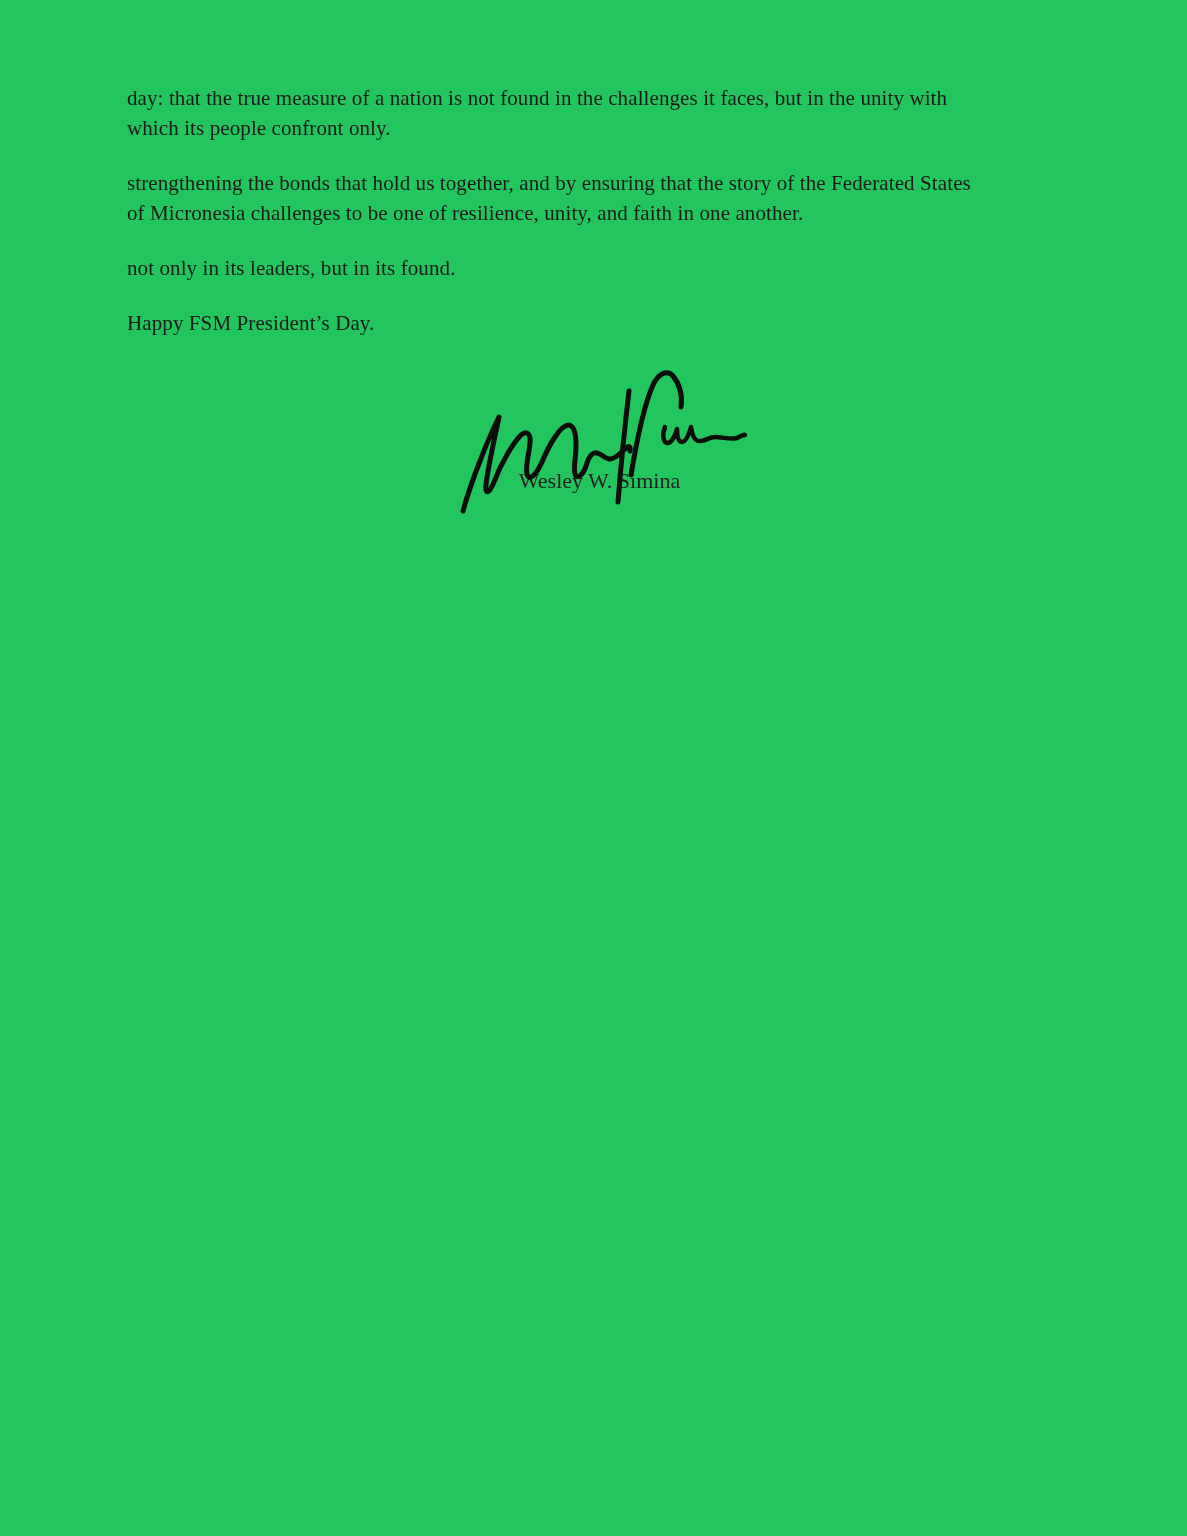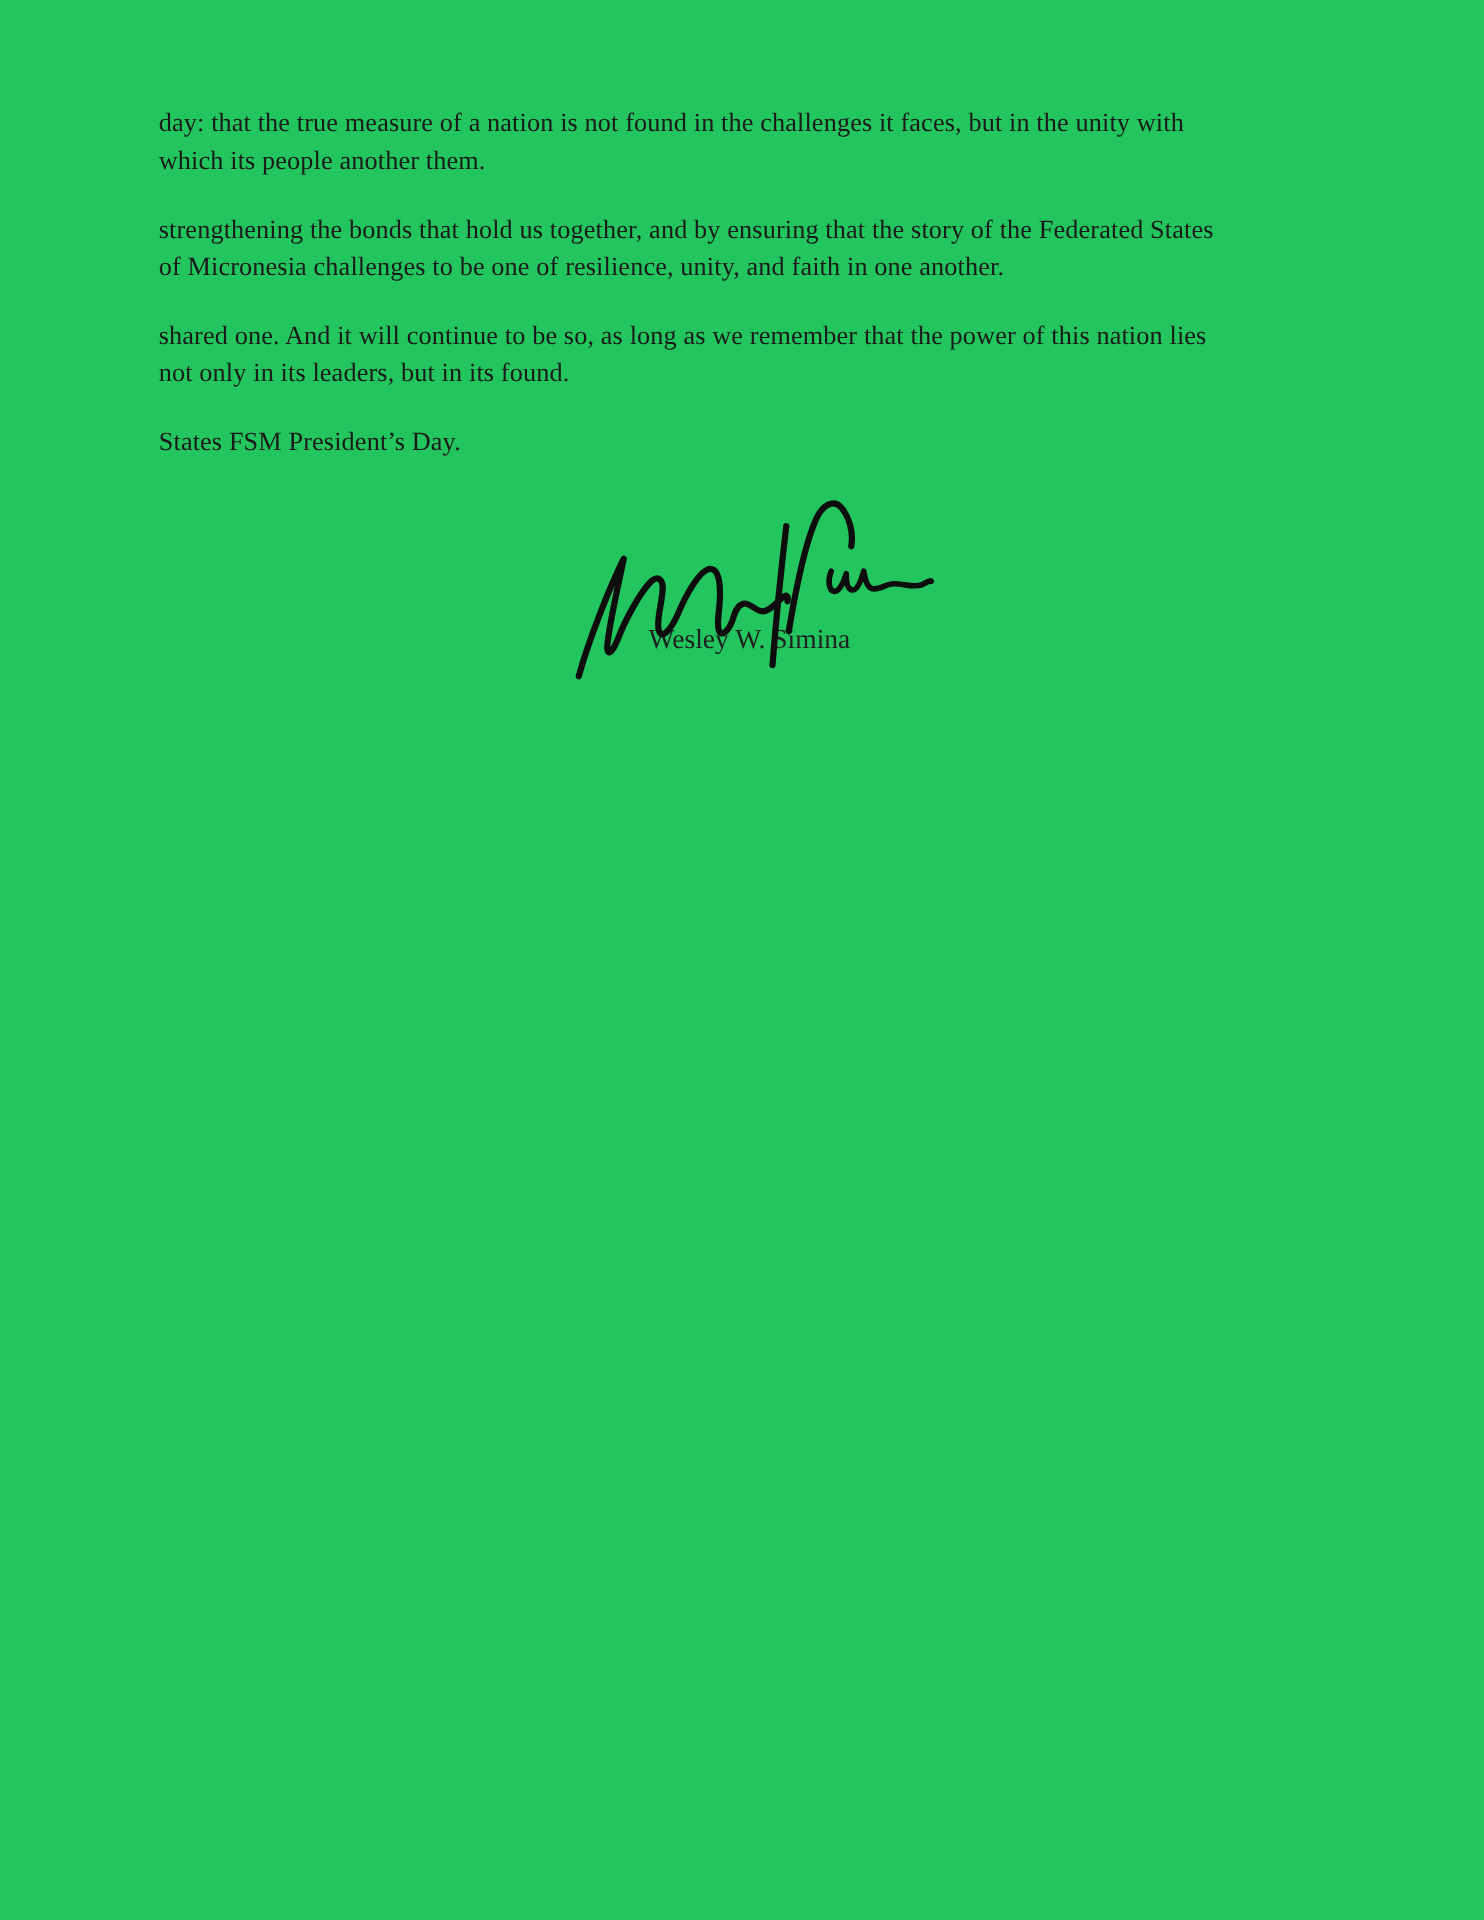--- a/index.html
+++ b/index.html
@@ -55,35 +55,34 @@
   }
 </style>
 </head>
 <body>
 
 <div class="page">
   <div class="content">
 
     <p class="para">
       <span class="line">day: that the true measure of a nation is not found in the challenges it faces, but in the unity with</span>
-      <span class="line">which its people another them.</span>
+      <span class="line">which its people confront only.</span>
     </p>
 
     <p class="para">
       <span class="line">strengthening the bonds that hold us together, and by ensuring that the story of the Federated States</span>
       <span class="line">of Micronesia challenges to be one of resilience, unity, and faith in one another.</span>
     </p>
 
     <p class="para">
-      <span class="line">shared one. And it will continue to be so, as long as we remember that the power of this nation lies</span>
       <span class="line">not only in its leaders, but in its found.</span>
     </p>
 
     <p class="para">
-      <span class="line">States FSM President’s Day.</span>
+      <span class="line">Happy FSM President’s Day.</span>
     </p>
 
 
     <div class="sig-wrap">
       <div class="sig-name">Wesley W. Simina</div>
       <svg class="sig-svg" width="310" height="168" viewBox="0 0 310 168" aria-hidden="true">
 
         <path stroke-width="5" d="
           M 18 148
           C 25 122, 42 78, 54 54

